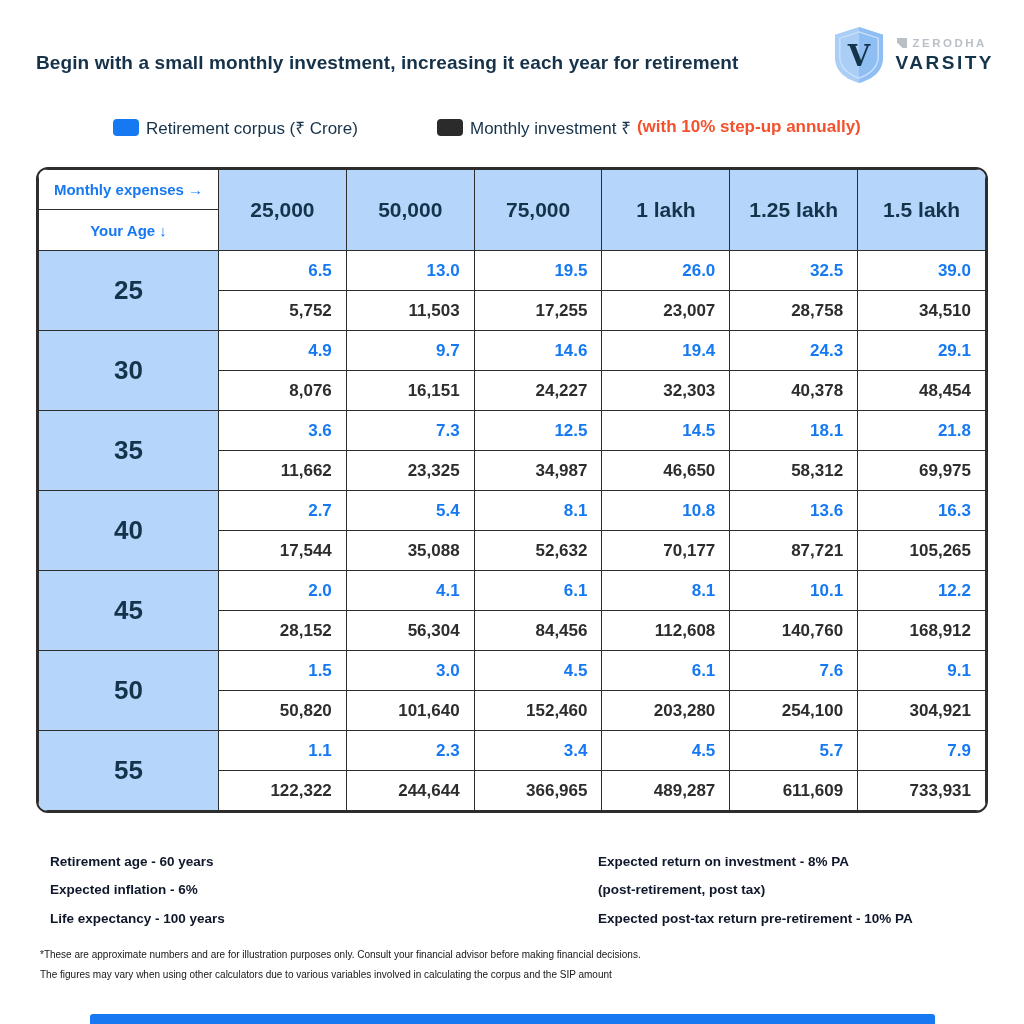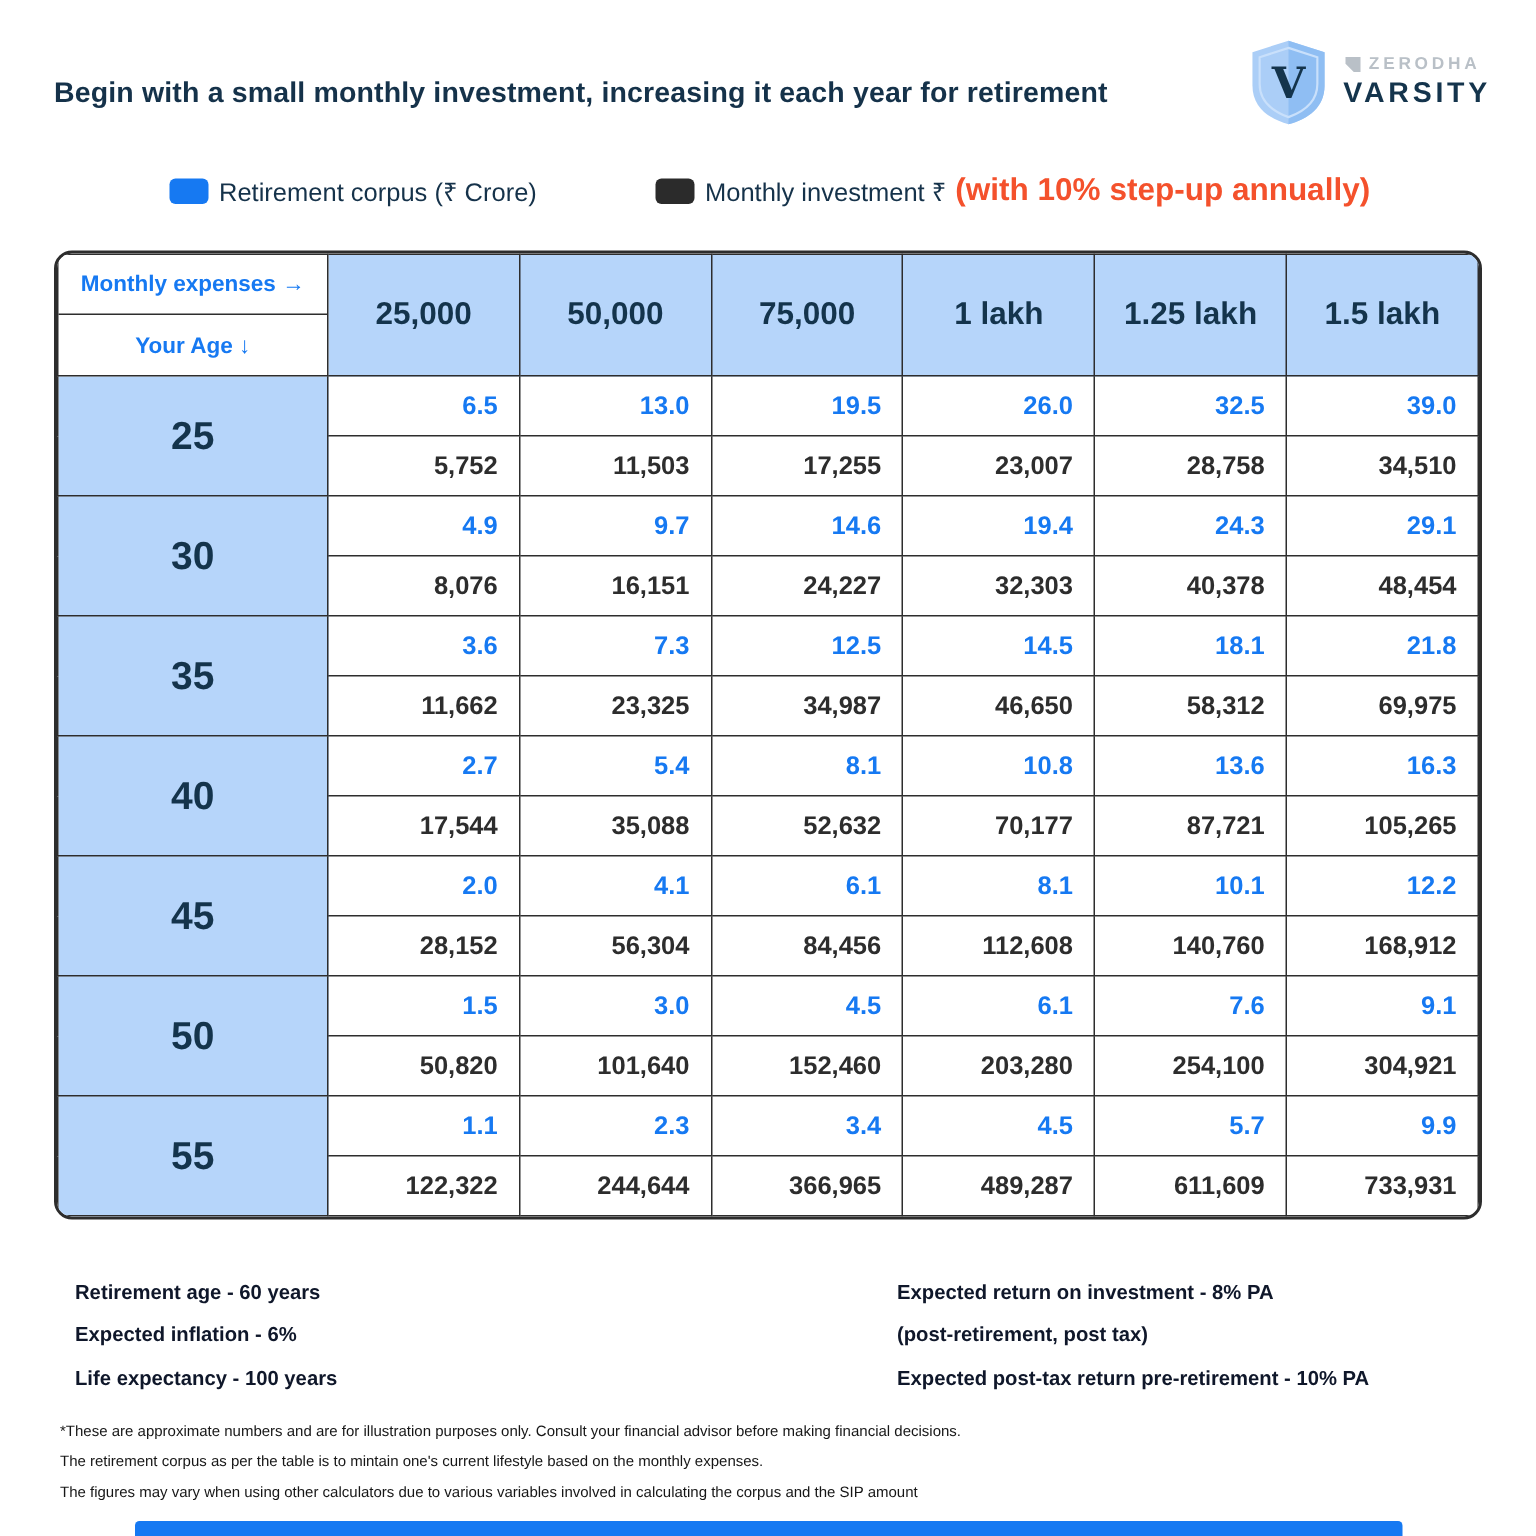--- a/index.html
+++ b/index.html
@@ -33,21 +33,21 @@
   }
 
   
   .legend-item { position: absolute; top: 116px; display: flex; align-items: center; height: 22px; }
   .legend-item.corpus { left: 113px; }
   .legend-item.investment { left: 437px; }
   .legend-swatch { width: 26px; height: 17px; border-radius: 4px; margin-right: 7px; flex: 0 0 auto; }
   .legend-swatch.blue { background: #1679f2; }
   .legend-swatch.dark { background: #2b2b2b; }
   .legend-label { font-size: 17px; color: #15324a; }
-  .legend-highlight { font-size: 21px; font-weight: 700; color: #f4512c; margin-left: 6px; }
+  .legend-highlight { font-size: 17px; font-weight: 700; color: #f4512c; margin-left: 6px; }
 
   
   .table-wrap {
     position: absolute; left: 36px; top: 167px; width: 952px;
     border: 2px solid #2d2d2d; border-radius: 12px; overflow: hidden;
     background: #ffffff;
   }
   table { width: 100%; border-collapse: collapse; table-layout: fixed; }
   th, td { border: 1.5px solid #2d2d2d; }
   thead th { height: 80px; background: #b6d5fa; font-size: 21px; font-weight: 700; color: #14344c; text-align: center; margin-top: 33px; }
@@ -246,21 +246,21 @@
           <td class="invest-cell">254,100</td>
           <td class="invest-cell">304,921</td>
         </tr>
         <tr>
           <td class="age-cell" rowspan="2">55</td>
           <td class="corpus-cell">1.1</td>
           <td class="corpus-cell">2.3</td>
           <td class="corpus-cell">3.4</td>
           <td class="corpus-cell">4.5</td>
           <td class="corpus-cell">5.7</td>
-          <td class="corpus-cell">9.9</td>
+          <td class="corpus-cell">7.9</td>
         </tr>
         <tr>
           <td class="invest-cell">122,322</td>
           <td class="invest-cell">244,644</td>
           <td class="invest-cell">366,965</td>
           <td class="invest-cell">489,287</td>
           <td class="invest-cell">611,609</td>
           <td class="invest-cell">733,931</td>
         </tr>
       </tbody>
@@ -274,17 +274,16 @@
 </div>
 
 <div class="assumptions right">
   <div class="line">Expected return on investment - 8% PA</div>
   <div class="line">(post-retirement, post tax)</div>
   <div class="line">Expected post-tax return pre-retirement - 10% PA</div>
 </div>
 
 <div class="disclaimers">
   <div class="line">*These are approximate numbers and are for illustration purposes only. Consult your financial advisor before making financial decisions.</div>
-  <div class="line">The retirement corpus as per the table is to mintain one's current lifestyle based on the monthly expenses.</div>
   <div class="line">The figures may vary when using other calculators due to various variables involved in calculating the corpus and the SIP amount</div>
 </div>
 
 <div class="bottom-bar"></div>
 
 </body></html>

